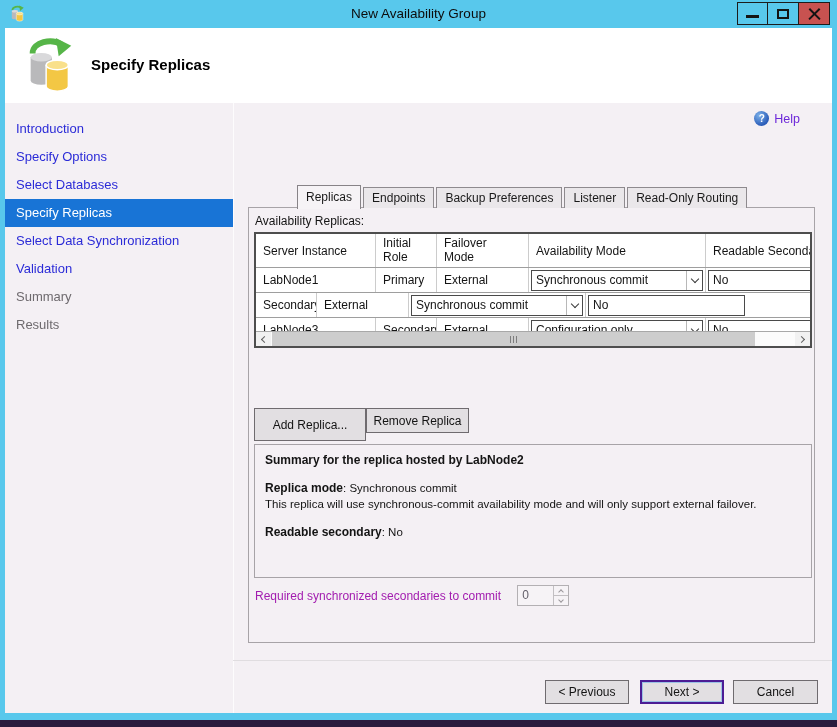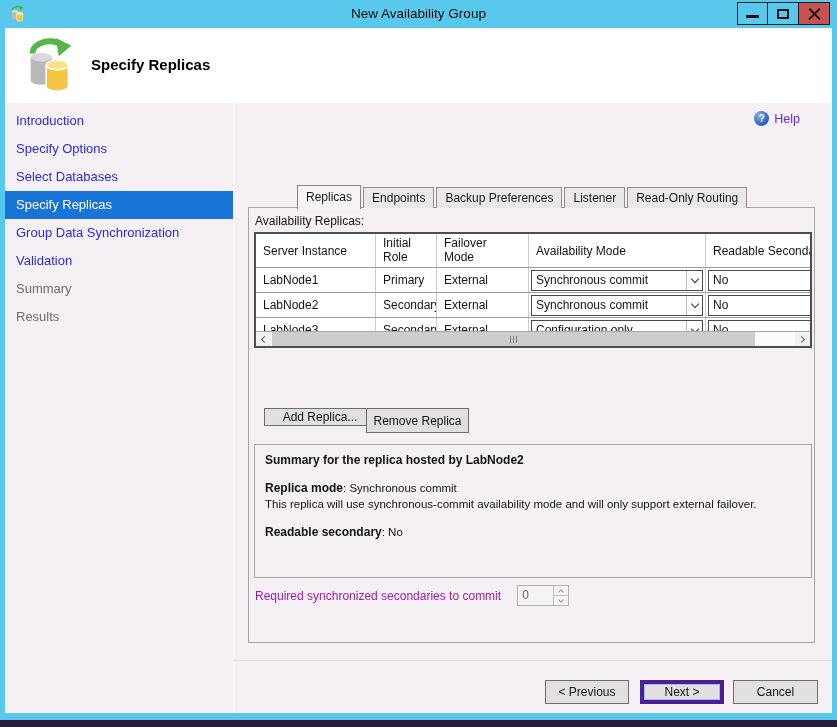--- a/index.html
+++ b/index.html
@@ -22,21 +22,21 @@
   .glyph-x:before { transform:rotate(45deg); }
   .glyph-x:after  { transform:rotate(-45deg); }
 
   
   .hdr { position:absolute; left:5px; top:28px; width:827px; height:75px; background:#ffffff; }
   .hdr-icon { position:absolute; left:16px; top:8px; width:58px; height:58px; }
   .hdr-title { position:absolute; left:86px; top:28px; font-size:15px; font-weight:bold; color:#000; }
 
   
   .bodyarea { position:absolute; left:5px; top:103px; width:827px; height:610px; background:#f4f0f4; }
-  .sidebar { position:absolute; left:0; top:0; width:228px; height:610px; padding-top:4px; }
+  .sidebar { position:absolute; left:0; top:0; width:228px; height:610px; padding-top:12px; }
   .side-item { height:28px; line-height:28px; padding-left:11px; font-size:13px; color:#2b2bd7; cursor:pointer; white-space:nowrap; }
   .side-item.selected { background:#1874d6; color:#ffffff; cursor:default; }
   .side-item.disabled { color:#6e6a6e; cursor:default; }
   .vdivider { position:absolute; left:228px; top:0; width:1px; height:610px; background:#fdfcfd; }
   .main { position:absolute; left:229px; top:0; width:598px; height:610px; }
 
   
   .help { position:absolute; top:8px; right:32px; display:flex; align-items:center; gap:5px; cursor:pointer; }
   .help-icon { width:15px; height:15px; border-radius:50%; background:radial-gradient(circle at 35% 30%, #7db2ea, #2a5cb8 70%); color:#fff; font-size:10px; font-weight:bold; display:flex; align-items:center; justify-content:center; }
   .help-label { font-size:12.5px; color:#6d28d9; }
@@ -71,21 +71,21 @@
   .hscroll { position:absolute; left:0; bottom:0; width:554px; height:15px; background:#fbfbfb; border-top:1px solid #a8a8a8; display:flex; }
   .scr-btn { width:15px; height:14px; background:#f1f1f1; display:flex; align-items:center; justify-content:center; cursor:pointer; flex:none; }
   .scr-track { position:relative; flex:1; height:14px; }
   .scr-thumb { position:absolute; left:1px; top:0; width:483px; height:14px; background:#cdcdcd; display:flex; align-items:center; justify-content:center; gap:2px; cursor:pointer; }
   .grip { width:1px; height:7px; background:#7d7d7d; }
   .chev-left  { width:5px; height:5px; border-left:1.4px solid #5f5f5f; border-top:1.4px solid #5f5f5f; transform:rotate(-45deg); margin-left:2px; }
   .chev-right { width:5px; height:5px; border-right:1.4px solid #5f5f5f; border-top:1.4px solid #5f5f5f; transform:rotate(45deg); margin-right:2px; }
 
   
   .btn { background:#e2dfe2; border:1px solid #6f6b6f; font-size:12px; color:#141414; font-family:"Liberation Sans", sans-serif; cursor:pointer; }
-  .add-btn { position:absolute; left:15px; top:200px; width:112px; height:18px; }
+  .add-btn { position:absolute; left:5px; top:200px; width:112px; height:33px; }
   .remove-btn { position:absolute; left:117px; top:200px; width:103px; height:25px; }
 
   
   .summary { position:absolute; left:5px; top:236px; width:558px; height:134px; border:1px solid #a7a3a7; padding:8px 10px; font-size:11.5px; color:#141414; line-height:14px; }
   .sum-title { font-weight:bold; font-size:12px; }
   .sum-row { margin-top:14px; }
   .sum-row b { font-size:12px; }
   .sum-desc { margin-top:2px; }
 
   
@@ -96,21 +96,21 @@
   .spin-arrows { width:15px; border-left:1px solid #c2bfc2; display:flex; flex-direction:column; }
   .spin-up, .spin-dn { flex:1; display:flex; align-items:center; justify-content:center; cursor:default; }
   .spin-up { border-bottom:1px solid #c2bfc2; }
   .chev-up-s { width:4px; height:4px; border-left:1.3px solid #9b989b; border-top:1.3px solid #9b989b; transform:rotate(45deg); margin-top:2px; }
   .chev-dn-s { width:4px; height:4px; border-right:1.3px solid #9b989b; border-bottom:1.3px solid #9b989b; transform:rotate(45deg); margin-top:-2px; }
 
   
   .footer-divider { position:absolute; left:228px; top:557px; width:599px; height:1px; background:#e0dde0; }
   .foot-btn { position:absolute; top:577px; height:24px; }
   .prev-btn { left:540px; width:84px; }
-  .next-btn { left:635px; width:84px; border:4px solid #4c1d95; box-shadow:inset 0 0 0 1px #9cc3e5; }
+  .next-btn { left:635px; width:84px; border:2px solid #4c1d95; box-shadow:inset 0 0 0 1px #9cc3e5; }
   .cancel-btn { left:728px; width:85px; }
 </style>
 </head>
 <body>
 
 <div class="window">
 
   <div class="titlebar">
     <svg class="titlebar-icon" viewBox="0 0 60 60">
       <path d="M10 22 v24 a11 4.5 0 0 0 22 0 v-24" fill="#b9b9bb"></path>
@@ -146,21 +146,21 @@
     <div class="hdr-title">Specify Replicas</div>
   </div>
 
   <div class="bodyarea">
 
     <div class="sidebar">
       <div class="side-item">Introduction</div>
       <div class="side-item">Specify Options</div>
       <div class="side-item">Select Databases</div>
       <div class="side-item selected">Specify Replicas</div>
-      <div class="side-item">Group Data Synchronization</div>
+      <div class="side-item">Select Data Synchronization</div>
       <div class="side-item">Validation</div>
       <div class="side-item disabled">Summary</div>
       <div class="side-item disabled">Results</div>
     </div>
     <div class="vdivider"></div>
 
     <div class="main">
 
       <div class="help">
         <div class="help-icon">?</div>
@@ -204,21 +204,20 @@
                       <div class="chev-down"></div>
                     </div>
                 </div>
               </div>
               <div class="gcell c5">
                 <div class="plainbox">No</div>
               </div>
             </div>
 
             <div class="grow data">
-              <div class="gcell c1">LabNode2</div>
               <div class="gcell c2">Secondary</div>
               <div class="gcell c3">External</div>
               <div class="gcell c4">
                 <div class="combo">
                   <div class="combo-text">Synchronous commit</div>
                   <div class="combo-arrow">
                       <div class="chev-down"></div>
                     </div>
                 </div>
               </div>

